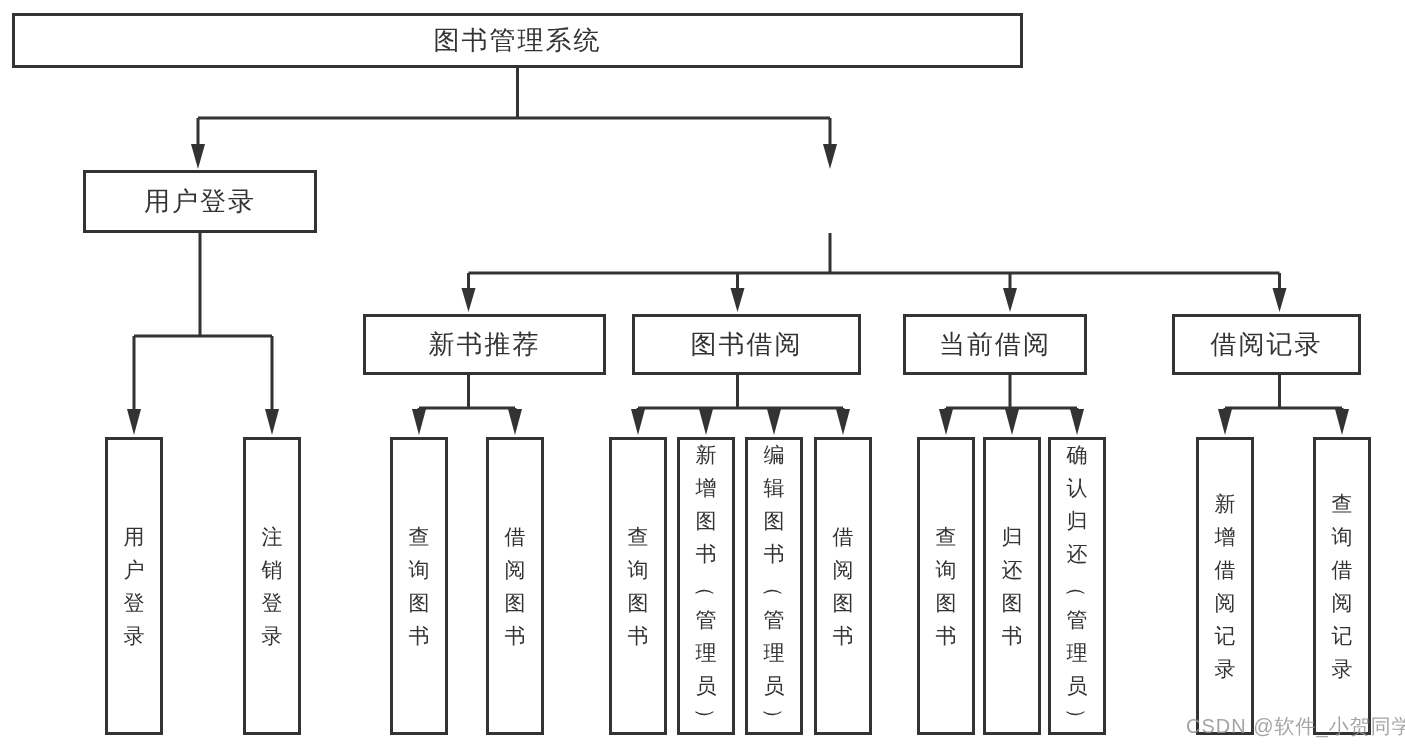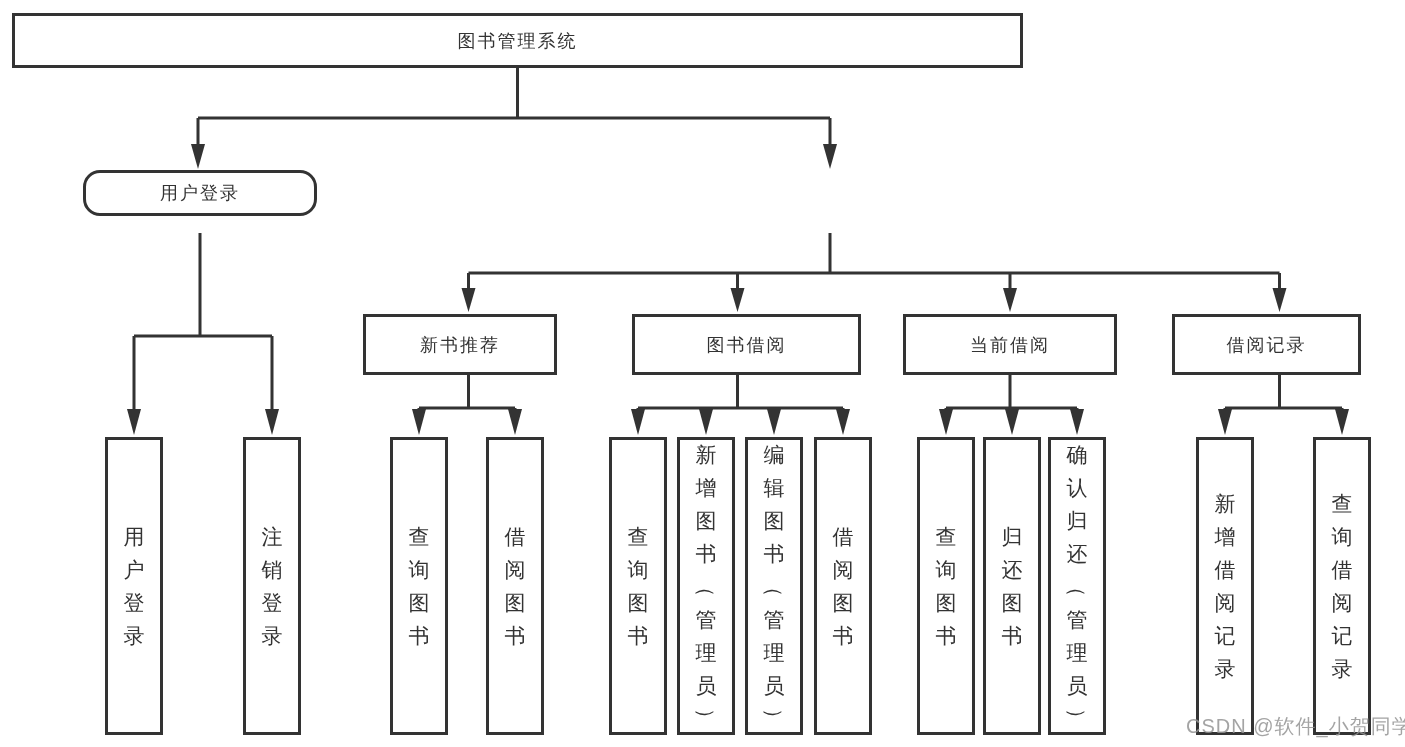--- a/index.html
+++ b/index.html
@@ -15,23 +15,23 @@
   }
   #connectors { position: absolute; left: 0; top: 0; }
   .box {
     position: absolute;
     border: 3px solid #333333;
     background: #ffffff;
     display: flex;
     align-items: center;
     justify-content: center;
   }
-  .hlabel { font-size: 18px; letter-spacing: 2px; white-space: nowrap; }
+  .hlabel { font-size: 26px; letter-spacing: 2px; white-space: nowrap; }
   .root { left: 12px; top: 13px; width: 1011px; height: 55px; }
-  .lvl2 { top: 170px; width: 234px; height: 46px; border-radius: 17px; }
+  .lvl2 { top: 170px; width: 234px; height: 63px; }
   .sec  { top: 314px; height: 61px; }
   .leaf { top: 437px; width: 58px; height: 298px; }
   .vlabel {
     display: flex;
     flex-direction: column;
     align-items: center;
     justify-content: center;
     gap: 12px;
   }
   .vchar { display: block; font-size: 21px; line-height: 21px; height: 21px; }
@@ -96,27 +96,27 @@
   </svg>
 
   <div class="box root">
     <span class="hlabel">图书管理系统</span>
   </div>
 
   <div class="box lvl2" style="left:83px;">
     <span class="hlabel">用户登录</span>
   </div>
 
-  <div class="box sec" style="left:363px;width:194px;font-family:Liberation Serif, serif;">
+  <div class="box sec" style="left:363px;width:243px;font-family:Liberation Serif, serif;">
     <span class="hlabel">新书推荐</span>
   </div>
   <div class="box sec" style="left:632px;width:229px;">
     <span class="hlabel">图书借阅</span>
   </div>
-  <div class="box sec" style="left:903px;width:214px;">
+  <div class="box sec" style="left:903px;width:184px;">
     <span class="hlabel">当前借阅</span>
   </div>
   <div class="box sec" style="left:1172px;width:189px;">
     <span class="hlabel">借阅记录</span>
   </div>
 
   <div class="box leaf" style="left:105px;">
     <div class="vlabel">
         <span class="vchar">用</span>
         <span class="vchar">户</span>

